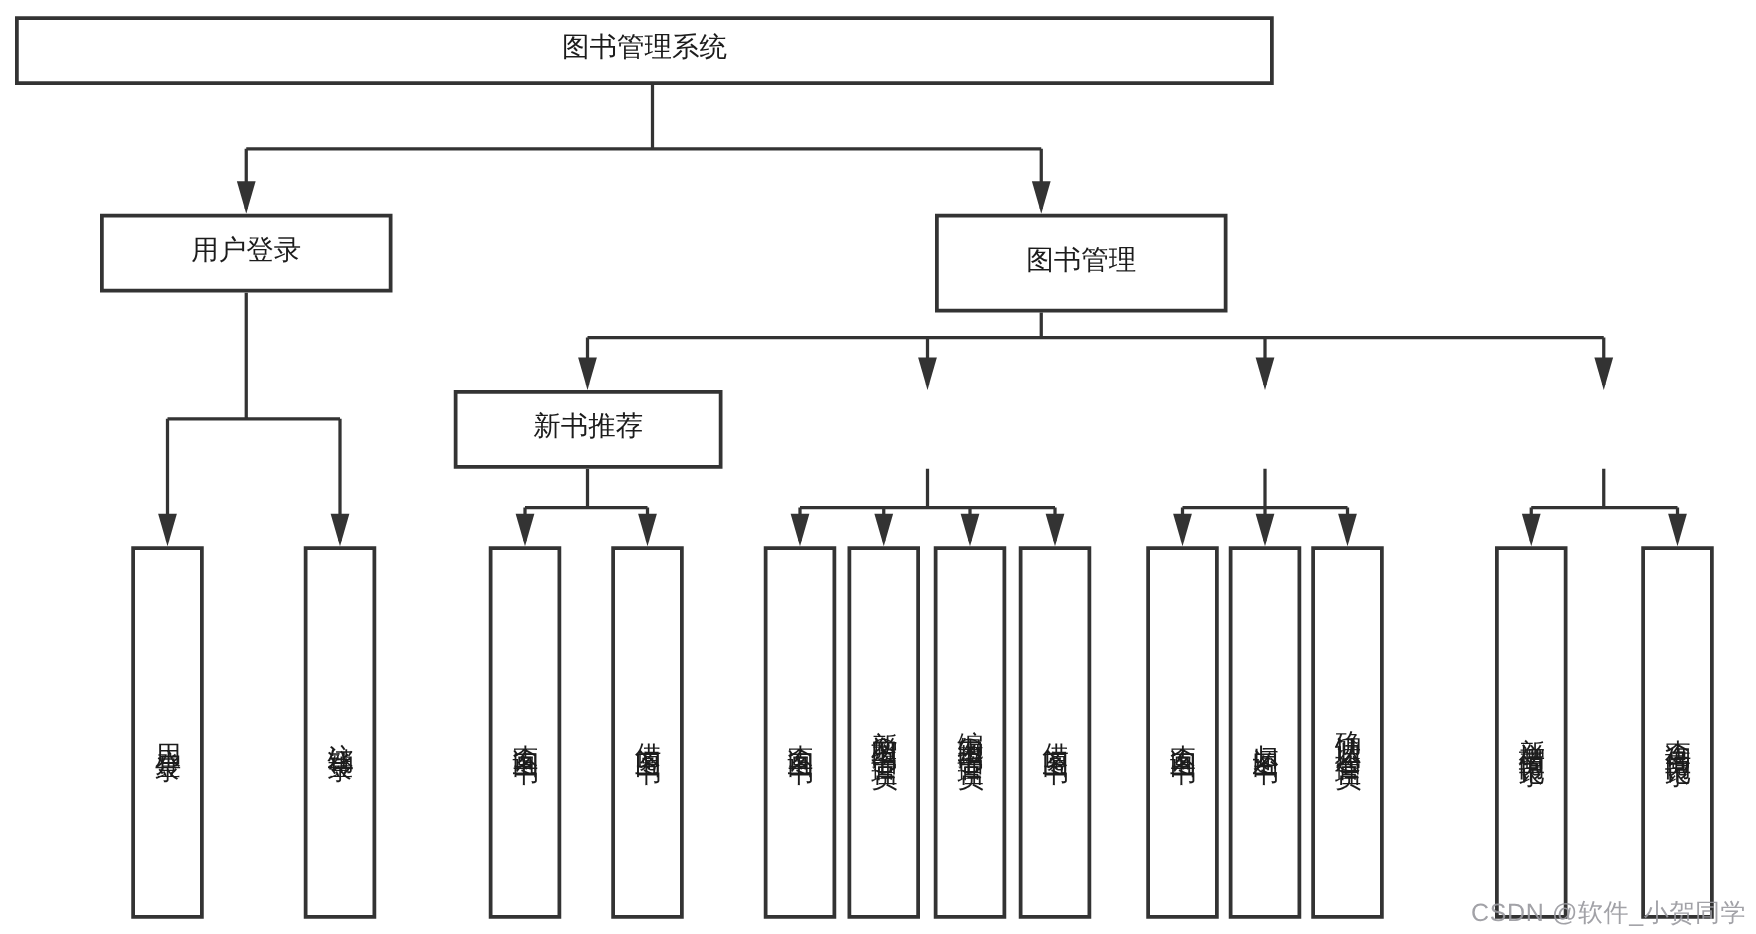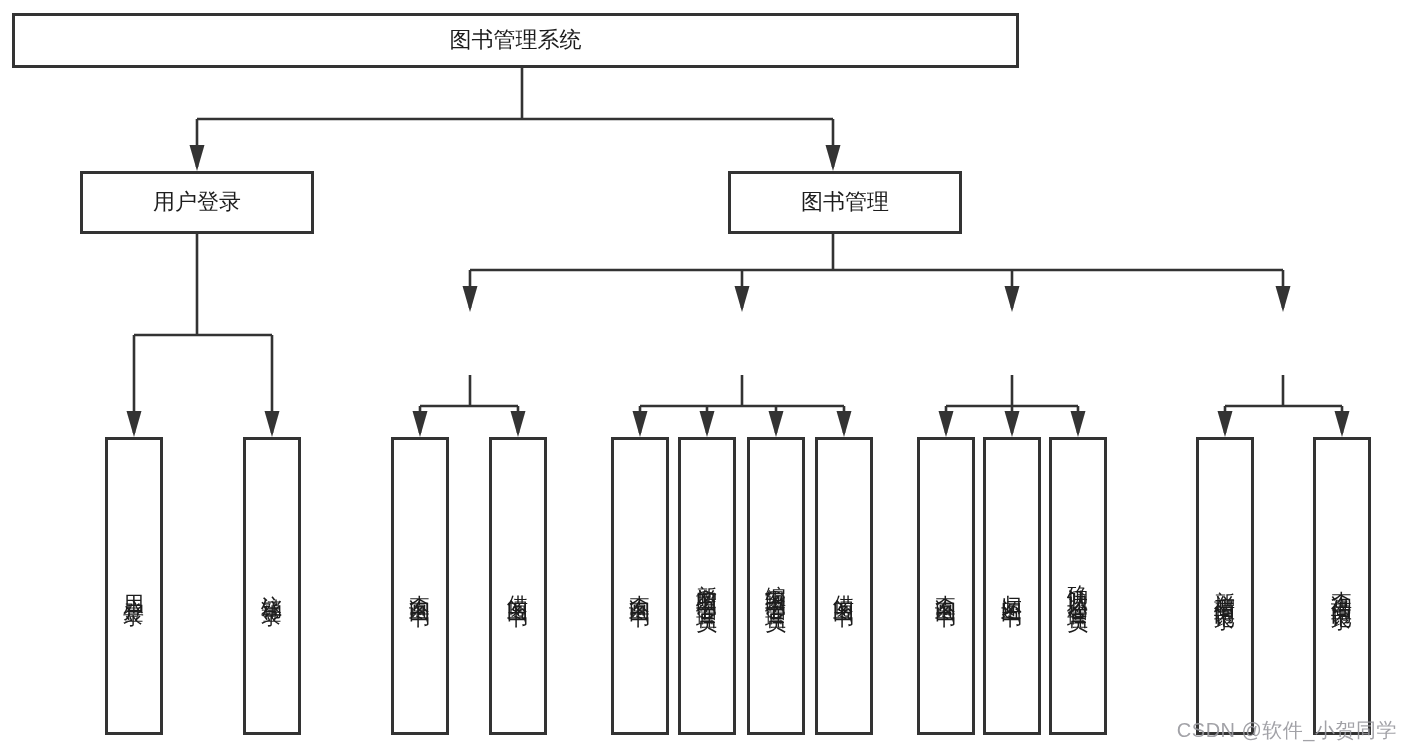--- a/index.html
+++ b/index.html
@@ -29,20 +29,21 @@
     display: flex;
     align-items: center;
     justify-content: center;
     color: #1c1c1c;
     z-index: 1;
   }
   .node .lbl {
     font-size: 22px;
     line-height: 1.2;
     white-space: nowrap;
+    font-family: Liberation Mono, monospace;
   }
   .leaf {
     top: 437px;
     width: 58px;
     height: 298px;
   }
   .leaf .vlbl {
     writing-mode: vertical-rl;
     text-orientation: mixed;
     font-size: 21px;
@@ -114,24 +115,27 @@
     </g>
   </svg>
 
   <div class="node" style="left:12px; top:13px; width:1007px; height:55px">
     <span class="lbl">图书管理系统</span>
   </div>
 
   <div class="node" style="left:80px; top:171px; width:234px; height:63px">
     <span class="lbl">用户登录</span>
   </div>
-  <div class="node" style="left:728px; top:171px; width:234px; height:63px">
+  <div class="node" style="left:748px; top:171px; width:234px; height:79px">
     <span class="lbl">图书管理</span>
   </div>
 
+  <div class="node" style="left:363px; top:312px; width:215px; height:63px">
+    <span class="lbl">新书推荐</span>
+  </div>
 
   <div class="node leaf" style="left:105px">
     <span class="vlbl">用户登录</span>
   </div>
   <div class="node leaf" style="left:243px">
     <span class="vlbl">注销登录</span>
   </div>
 
   <div class="node leaf" style="left:391px">
     <span class="vlbl">查询图书</span>

